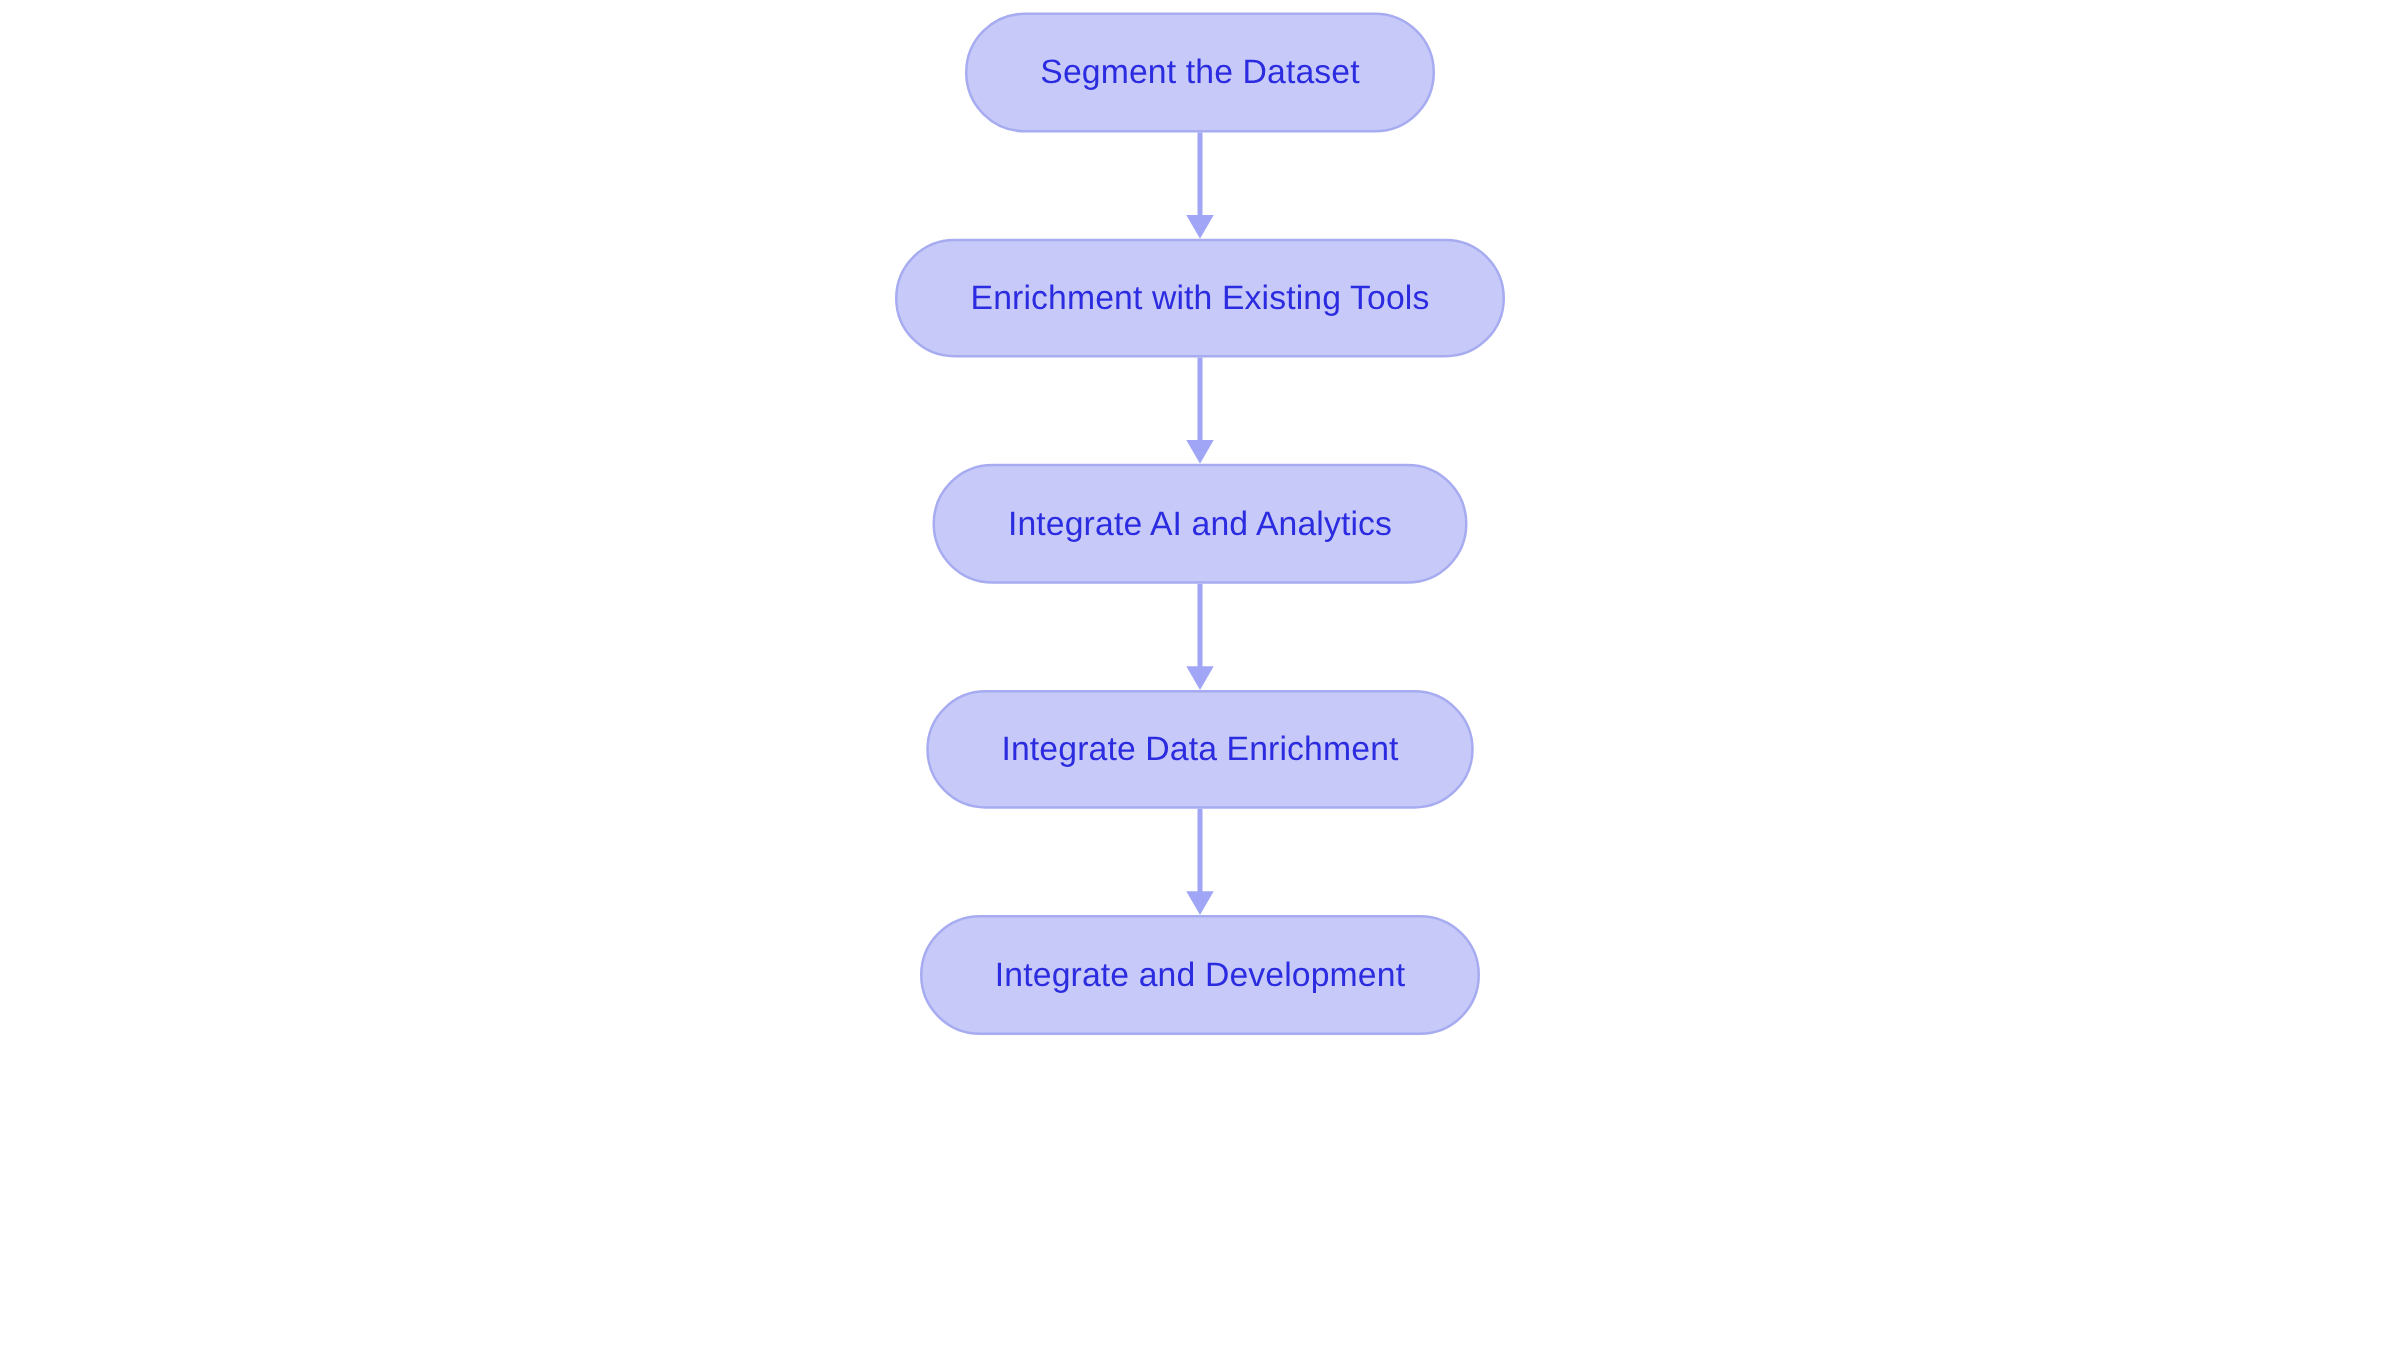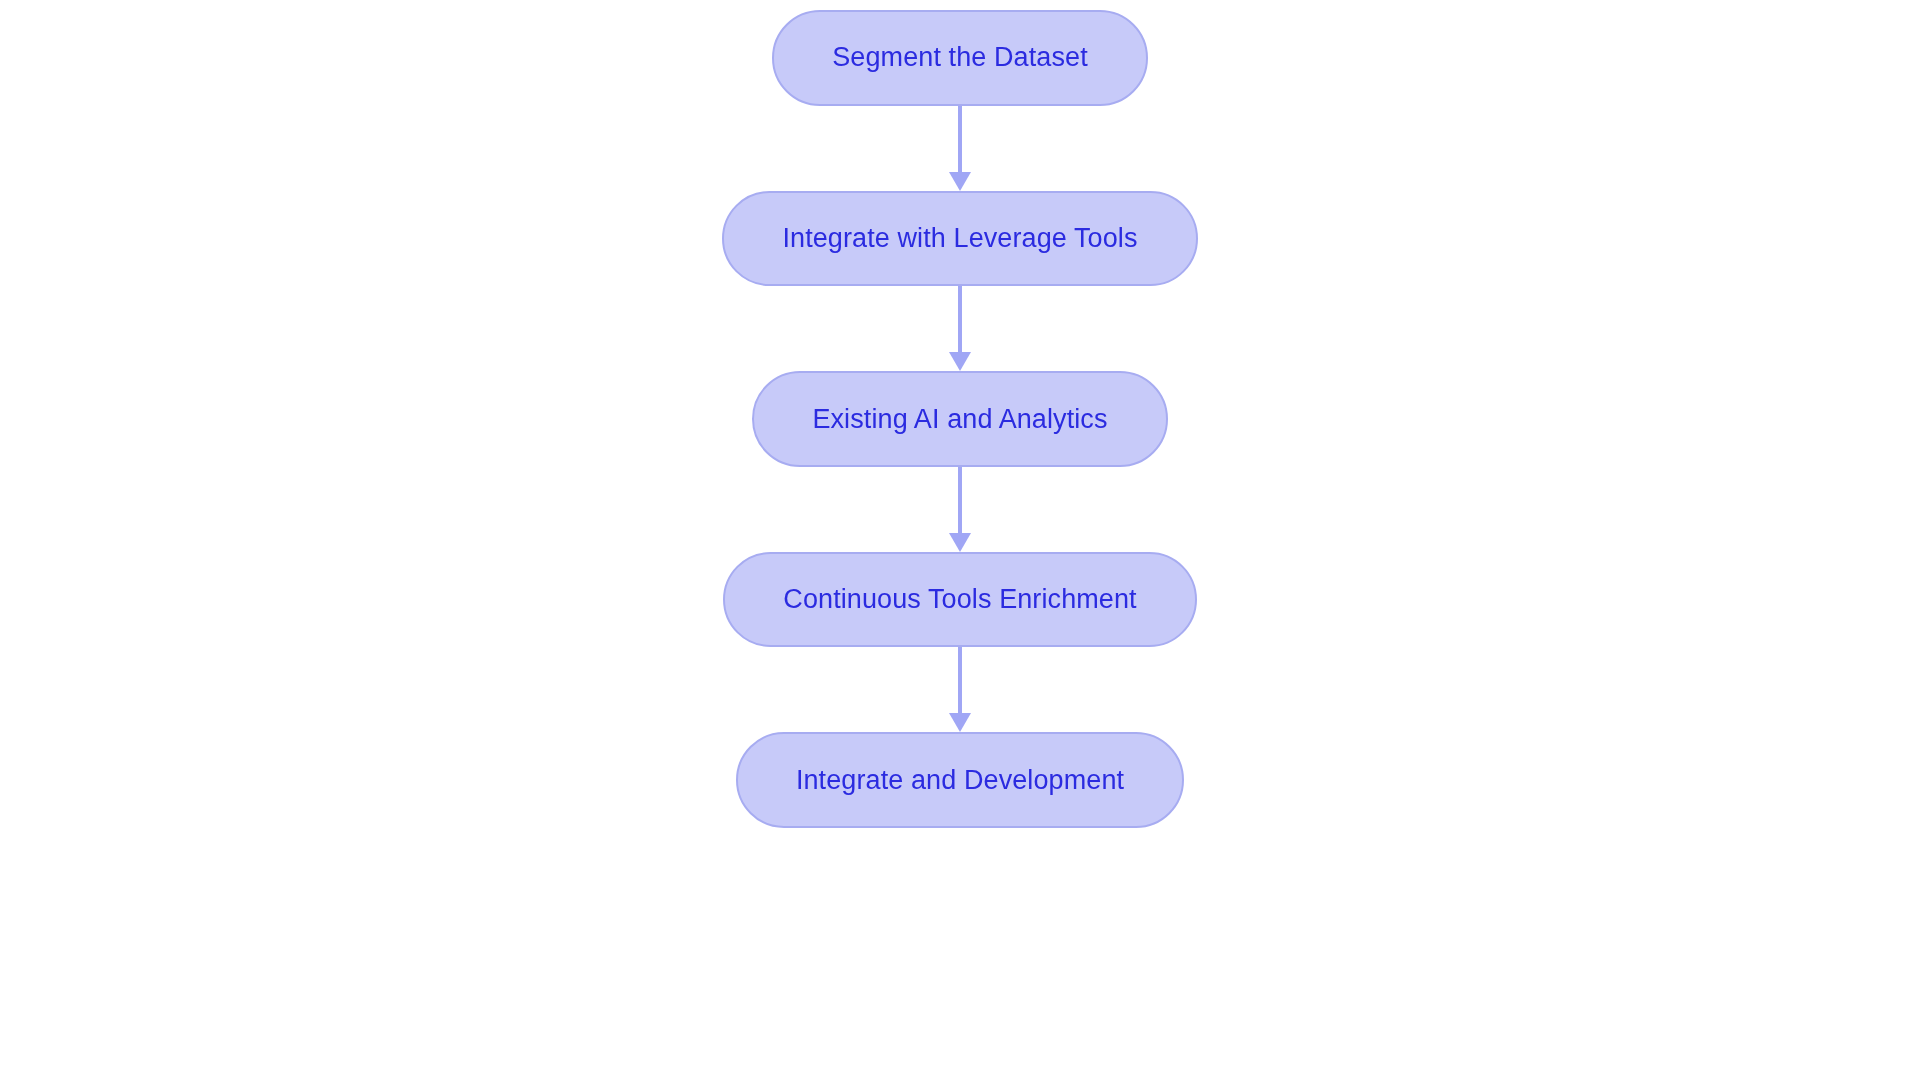--- a/index.html
+++ b/index.html
@@ -94,39 +94,39 @@
     <div class="node node-1">
       <span>Segment the Dataset</span>
     </div>
 
     <div class="connector conn-1">
       <div class="line"></div>
       <div class="arrowhead"></div>
     </div>
 
     <div class="node node-2">
-      <span>Integrate with Leverage Tools</span>
+      <span>Enrichment with Existing Tools</span>
     </div>
 
     <div class="connector conn-2">
       <div class="line"></div>
       <div class="arrowhead"></div>
     </div>
 
     <div class="node node-3">
-      <span>Existing AI and Analytics</span>
+      <span>Integrate AI and Analytics</span>
     </div>
 
     <div class="connector conn-3">
       <div class="line"></div>
       <div class="arrowhead"></div>
     </div>
 
     <div class="node node-4">
-      <span>Continuous Tools Enrichment</span>
+      <span>Integrate Data Enrichment</span>
     </div>
 
     <div class="connector conn-4">
       <div class="line"></div>
       <div class="arrowhead"></div>
     </div>
 
     <div class="node node-5">
       <span>Integrate and Development</span>
     </div>

